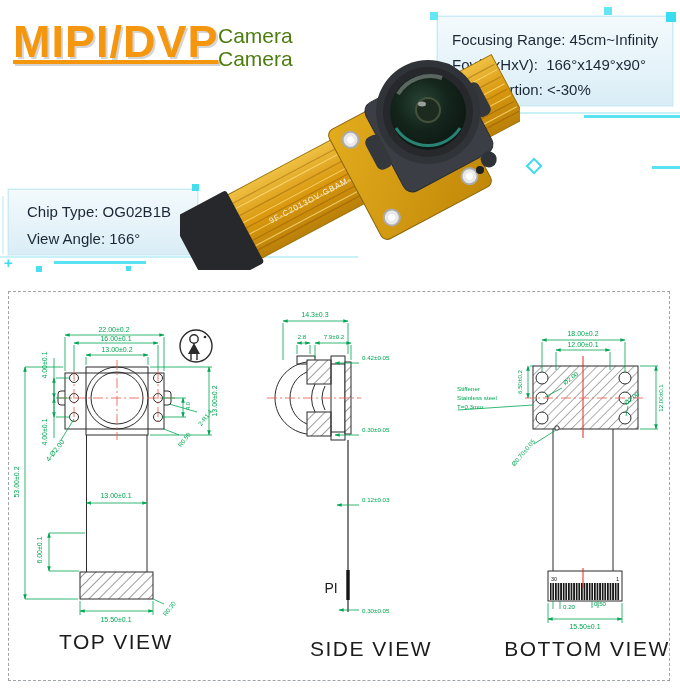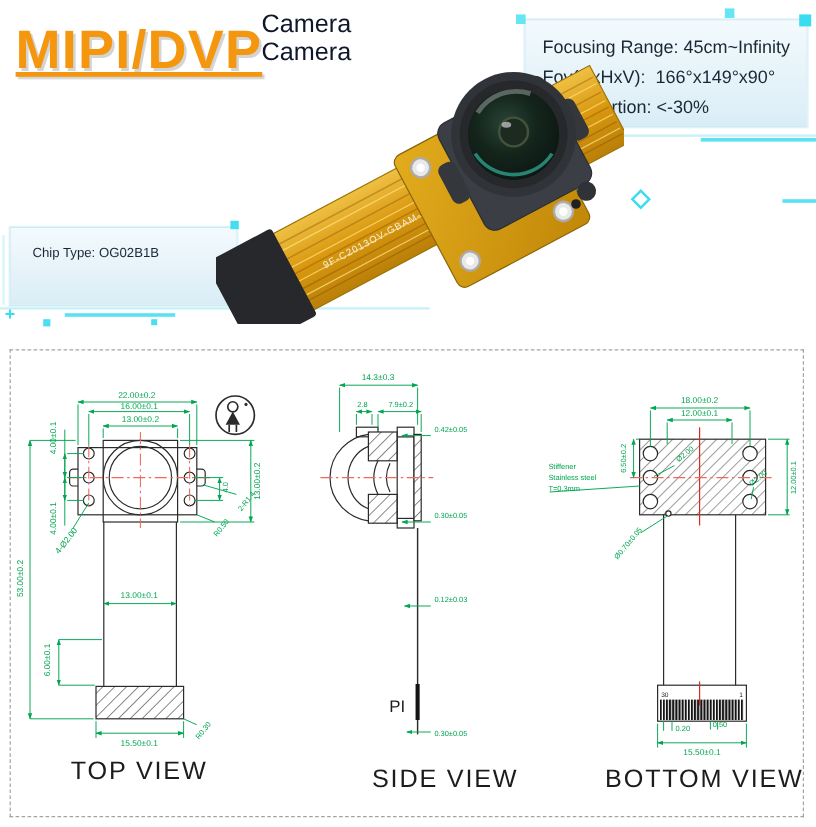--- a/index.html
+++ b/index.html
@@ -2,27 +2,27 @@
 <html><head>
 <meta charset="utf-8">
 <style>
   html,body{margin:0;padding:0;background:#fff;}
   #canvas{position:relative;width:680px;height:689px;background:#fff;overflow:hidden;
           font-family:"Liberation Sans",sans-serif;}
   .d{position:absolute;}
   
   .brand{left:13px;top:16px;font-size:45px;font-weight:800;color:#F5970E;
          letter-spacing:1px;text-shadow:2px 2px 0 #d4d4d4;font-style:normal;text-decoration:underline;}
-  .brand-sub{left:218px;top:9px;font-size:21px;line-height:23px;color:#0f172a;}
+  .brand-sub{left:218px;top:24px;font-size:21px;line-height:23px;color:#4d7c0f;}
   .infobox{background:linear-gradient(180deg,#F3FAFD 0%,#E2F1F8 70%,#D9EDF6 100%);
            border:1px solid #CFE9F3;box-shadow:0 0 0 1px rgba(180,230,245,.35);}
   .specbox{left:437px;top:16px;width:236px;height:90px;padding:10px 0 0 14px;box-sizing:border-box;}
   .specbox .ln{font-size:15px;line-height:25px;color:#1B2735;white-space:pre;}
   .chipbox{left:8px;top:189px;width:190px;height:66px;padding:8px 0 0 18px;box-sizing:border-box;}
-  .chipbox .ln{font-size:11px;line-height:27px;color:#1B2735;white-space:pre;}
+  .chipbox .ln{font-size:15px;line-height:27px;color:#1B2735;white-space:pre;}
   
   .cy{background:#3ADCF0;}
   .cy-soft{background:#C9F2F8;}
   .cy-mid{background:#59E2F2;}
   .plus{color:#3ADCF0;font-size:15px;font-weight:bold;line-height:10px;}
   .sparkle{width:8px;height:8px;border:2px solid #3ADCF0;transform:rotate(45deg);background:transparent;}
   
   .panel{left:8px;top:291px;width:662px;height:390px;border:1px dashed #9FA4A8;
          box-sizing:border-box;background:#fff;}
   svg{display:block;font-family:"Liberation Sans",sans-serif;}
@@ -46,20 +46,21 @@
   </div>
 
   <div class="d infobox specbox">
     <div class="ln">Focusing Range: 45cm~Infinity</div>
     <div class="ln">Fov(DxHxV):  166°x149°x90°</div>
     <div class="ln">TV Distortion: &lt;-30%</div>
   </div>
 
   <div class="d infobox chipbox">
     <div class="ln">Chip Type: OG02B1B</div>
+    <div class="ln">View Angle: 166°</div>
   </div>
 
   <div class="d cy-soft" style="left:488px;top:112px;width:192px;height:2px;"></div>
   <div class="d cy-mid" style="left:584px;top:115px;width:96px;height:3px;"></div>
   <div class="d cy-mid" style="left:652px;top:166px;width:28px;height:3px;"></div>
   <div class="d plus" style="left:452px;top:102px;">+</div>
   <div class="d cy" style="left:470px;top:103px;width:7px;height:7px;"></div>
   <div class="d" style="left:430px;top:12px;width:8px;height:8px;background:#66E6F4;"></div>
   <div class="d" style="left:604px;top:7px;width:8px;height:8px;background:#66E6F4;"></div>
   <div class="d cy" style="left:666px;top:12px;width:10px;height:10px;"></div>

